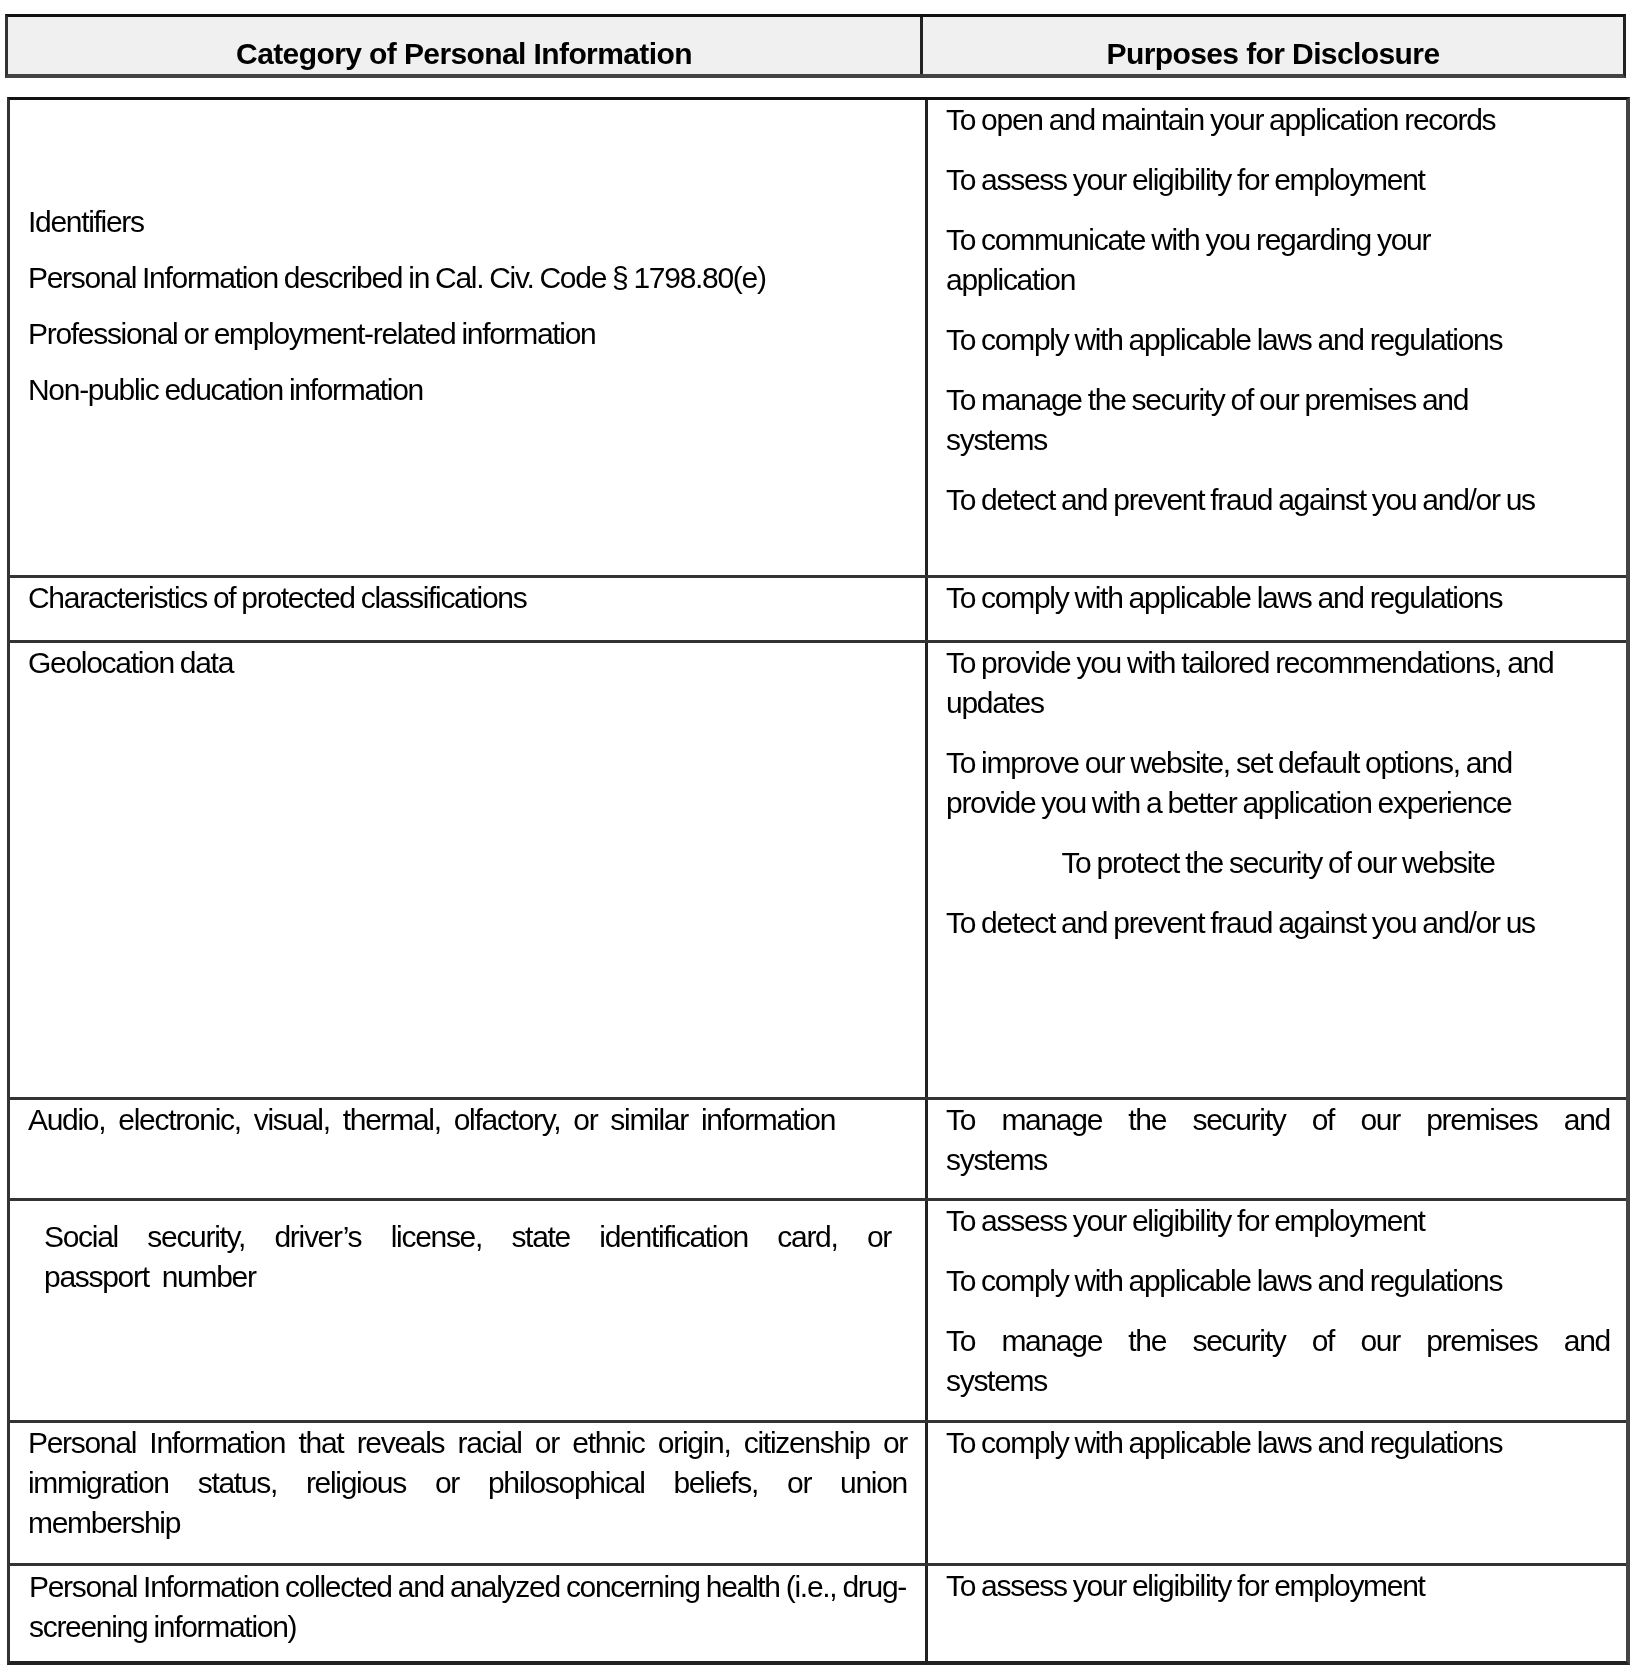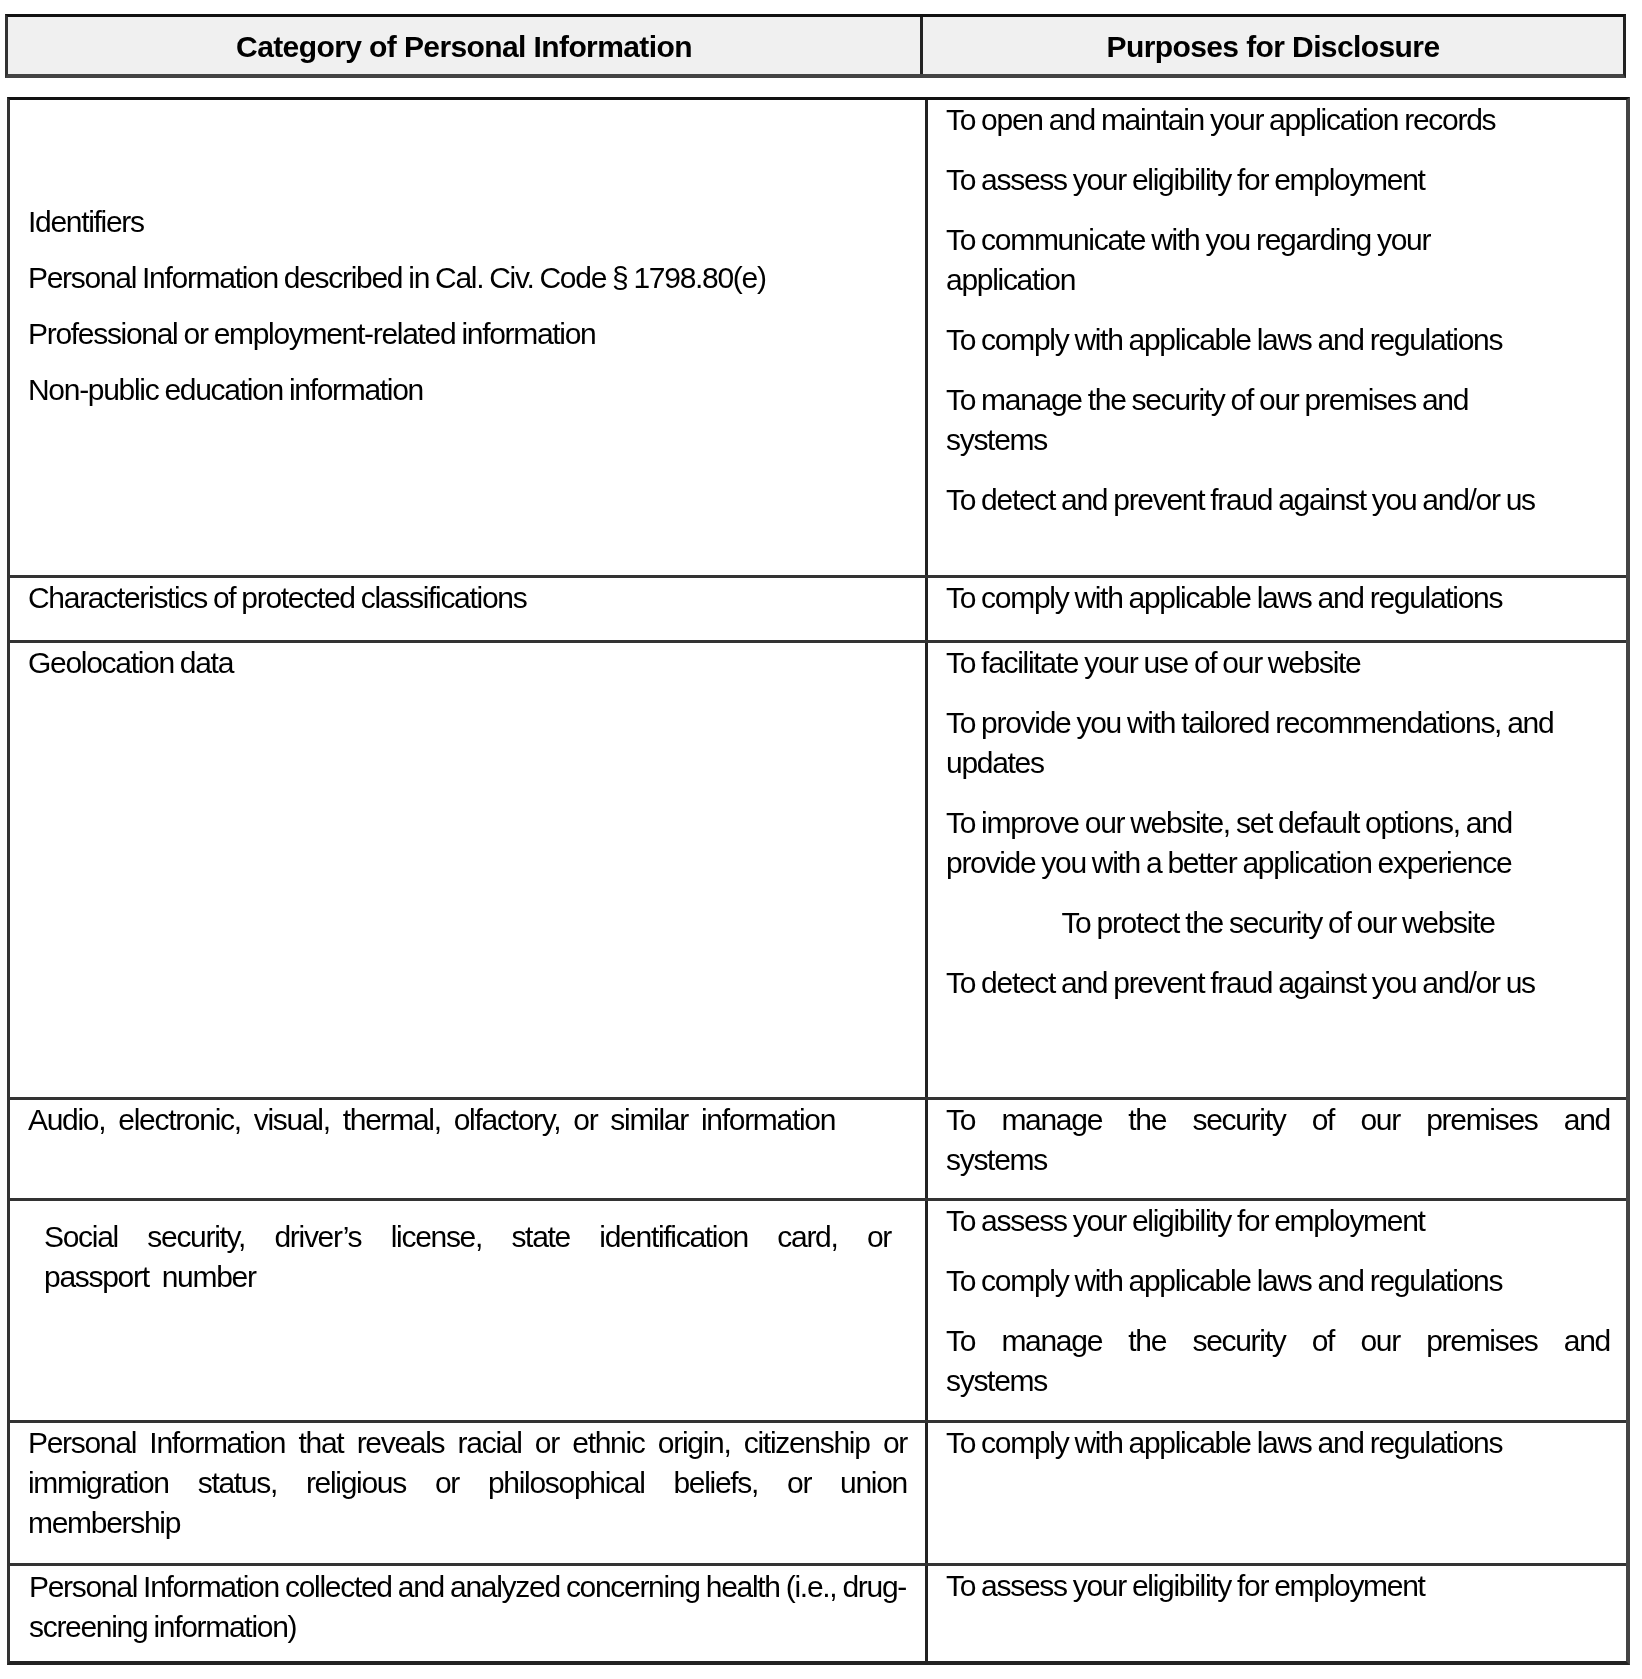--- a/index.html
+++ b/index.html
@@ -9,21 +9,21 @@
     }
     .header {
       position: absolute; left: 5px; top: 14px; width: 1621px; height: 64px;
       box-sizing: border-box; background: #f0f0f0;
       border-top: 3px solid #111; border-left: 3px solid #333;
       border-right: 3px solid #222; border-bottom: 4px solid #444;
       display: flex;
     }
     .header .hcell {
       box-sizing: border-box; font-weight: bold; font-size: 30px;
-      text-align: center; padding-top: 13px; letter-spacing: -0.6px;
+      text-align: center; padding-top: 20px; letter-spacing: -0.6px;
       line-height: 34px;
     }
     .header .hcell.left { width: 915px; border-right: 3px solid #222; }
     .header .hcell.right { flex: 1; }
 
     .body-table {
       position: absolute; left: 7px; top: 97px; width: 1623px; height: 1568px;
       box-sizing: border-box;
       border-top: 3px solid #111; border-left: 3px solid #333;
       border-right: 4px solid #444; border-bottom: 4px solid #222;
@@ -77,21 +77,20 @@
     <div class="cell pur">
       <div class="item" style="margin:0;">To comply with applicable laws and regulations</div>
     </div>
   </div>
 
   <div class="row" style="top:543px; height:457px;">
     <div class="cell cat">
       <div class="item">Geolocation data</div>
     </div>
     <div class="cell pur">
-      <div class="item" style="margin-bottom:20px; width:660px;">To facilitate your use of our website</div>
       <div class="item" style="margin-bottom:20px; width:655px;">To provide you with tailored recommendations, and updates</div>
       <div class="item" style="margin-bottom:20px; width:600px;">To improve our website, set default options, and provide you with a better application experience</div>
       <div class="item" style="margin-bottom:20px;text-align:center;">To protect the security of our website</div>
       <div class="item" style="width:650px;">To detect and prevent fraud against you and/or us</div>
     </div>
   </div>
 
   <div class="row" style="top:1000px; height:101px;">
     <div class="cell cat just-all">
       <div class="item" style="margin:0; word-spacing:6px;">Audio, electronic, visual, thermal, olfactory, or similar information</div>

